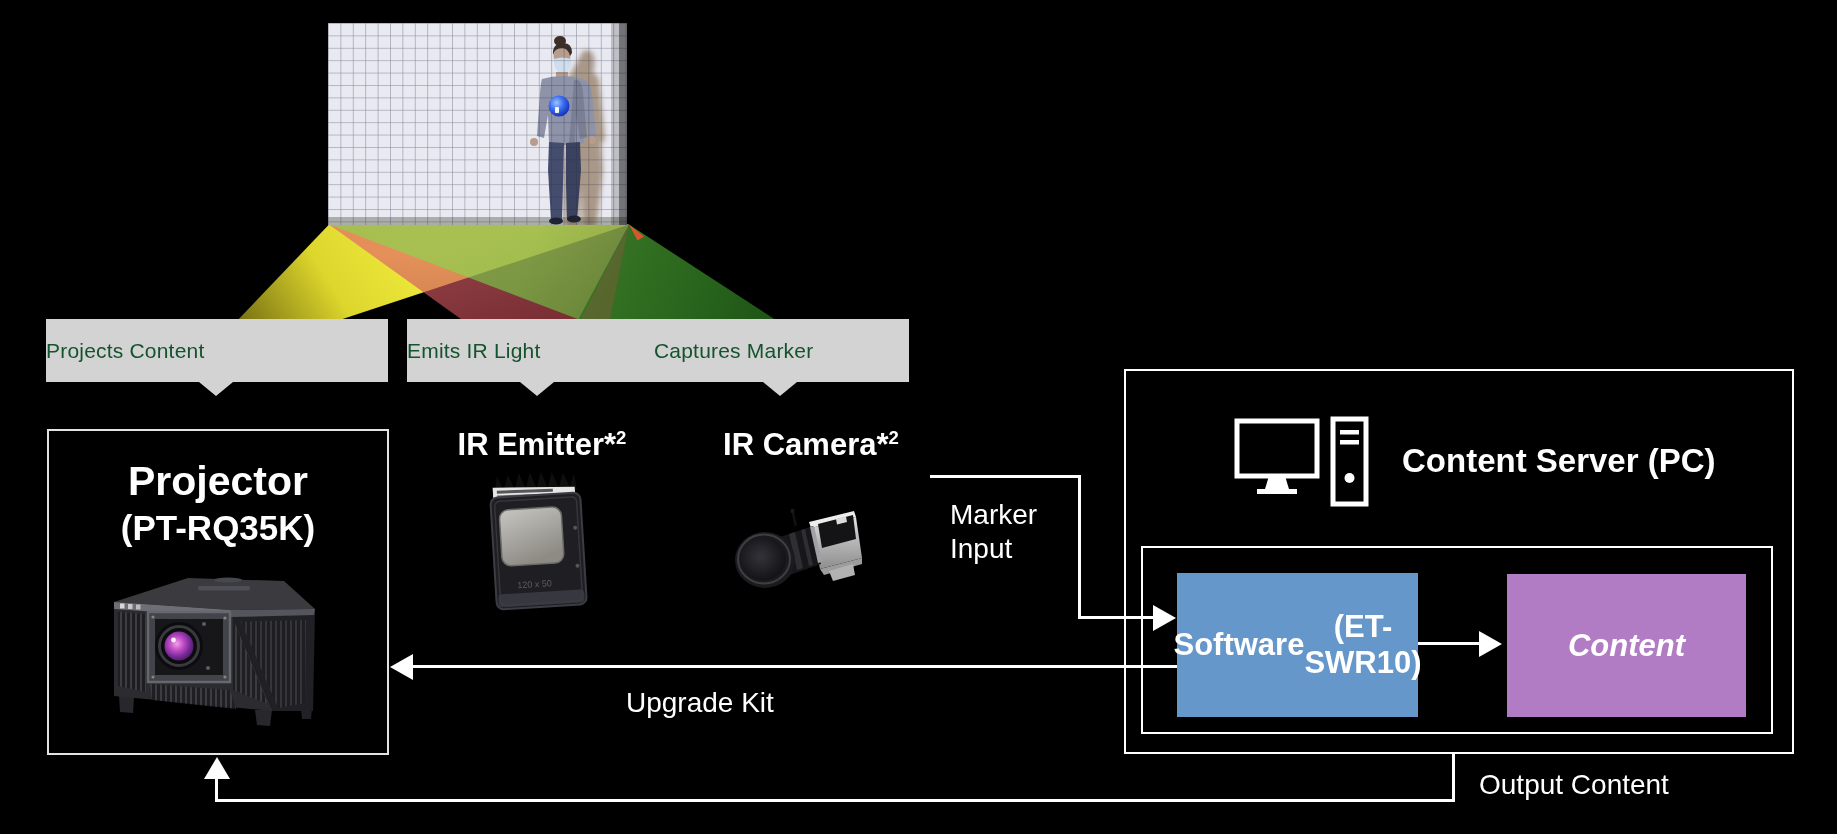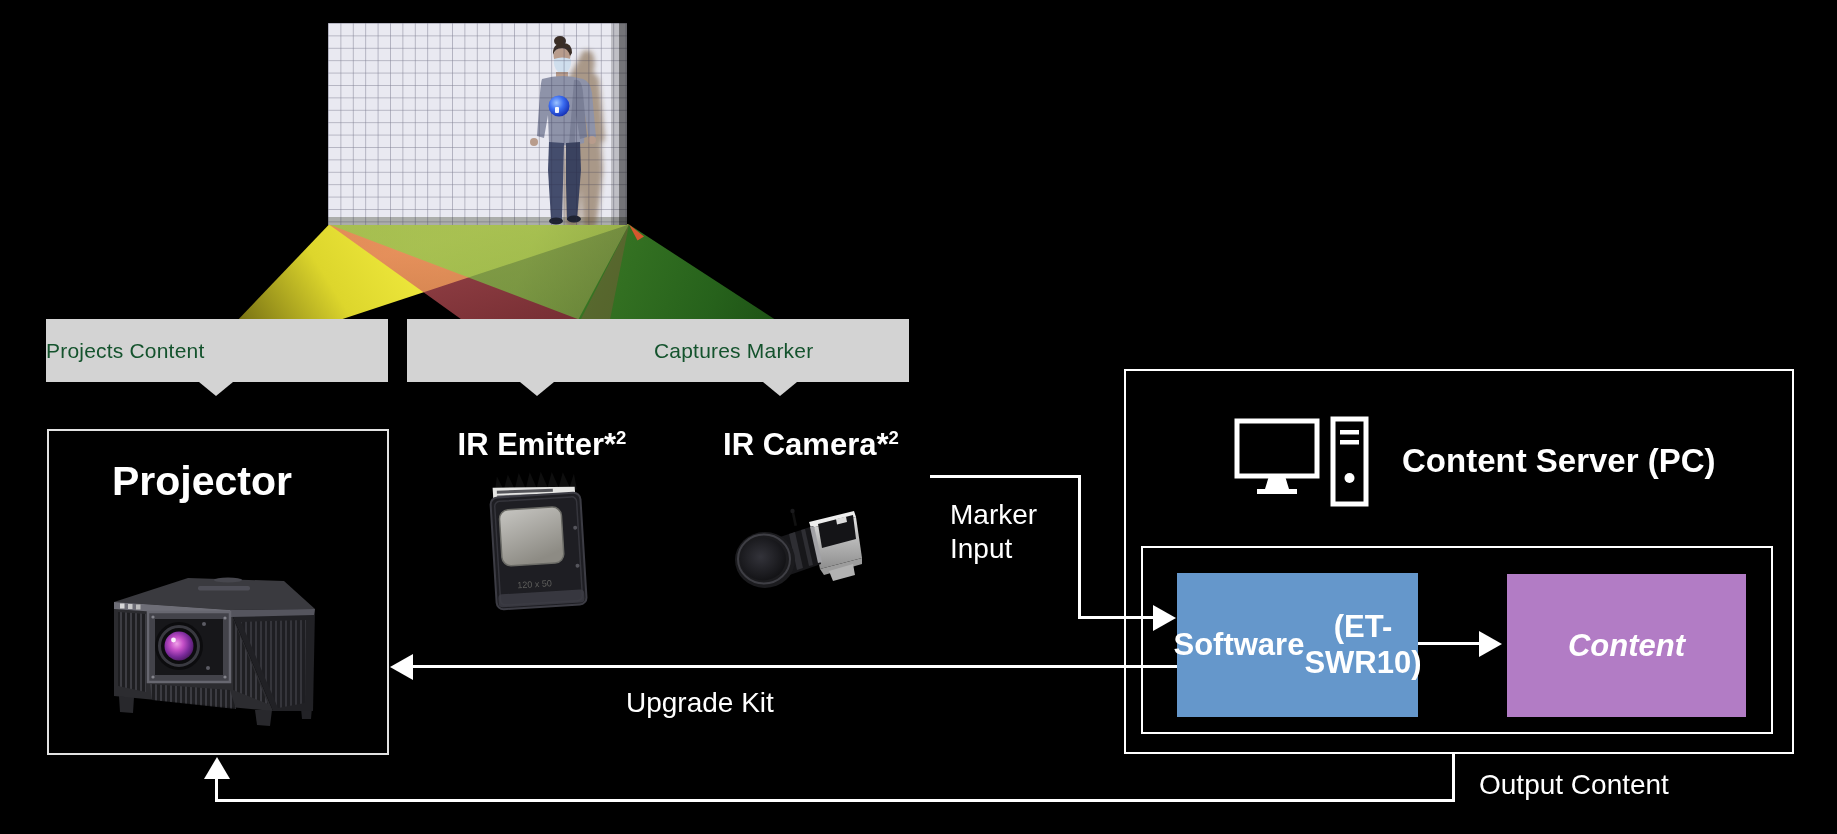--- a/index.html
+++ b/index.html
@@ -94,29 +94,31 @@
     </g>
     <rect x="291" y="0" width="8" height="202" fill="#000" opacity="0.5"></rect>
     <rect x="283" y="0" width="8" height="202" fill="#000" opacity="0.18"></rect>
   </svg>
 
   <div class="labelbox" style="left:46px;top:319px;width:342px;height:63px;">
     <span>Projects Content</span>
     <div class="tail" style="left:153px;top:63px;"></div>
   </div>
   <div class="labelbox" style="left:407px;top:319px;width:257px;height:63px;">
+    <span>Emits IR Light</span>
     <div class="tail" style="left:113px;top:63px;"></div>
   </div>
   <div class="labelbox" style="left:654px;top:319px;width:255px;height:63px;">
     <span>Captures Marker</span>
     <div class="tail" style="left:109px;top:63px;"></div>
   </div>
 
   <div class="whitebox" style="left:47px;top:429px;width:342px;height:326px;"></div>
-  <div class="abs boldwhite" style="left:31px;top:458px;width:342px;font-size:41px;">Projector</div>
+  <div class="abs boldwhite" style="left:47px;top:458px;width:342px;font-size:41px;">Projector</div>
+  <div class="abs boldwhite" style="left:47px;top:508px;width:342px;font-size:35px;">(PT-RQ35K)</div>
   <svg class="abs" style="left:100px;top:570px;" width="230" height="160" viewBox="0 0 230 160">
     <defs>
       <pattern id="vents" width="5" height="6" patternUnits="userSpaceOnUse">
         <rect width="5" height="6" fill="#1d1d20"></rect>
         <rect x="0" width="2" height="6" fill="#3e3e44"></rect>
       </pattern>
       <radialGradient id="lensGrad" cx="0.42" cy="0.42" r="0.75">
         <stop offset="0" stop-color="#f0a0e8"></stop>
         <stop offset="0.3" stop-color="#c550c8"></stop>
         <stop offset="0.6" stop-color="#7a2a9a"></stop>

